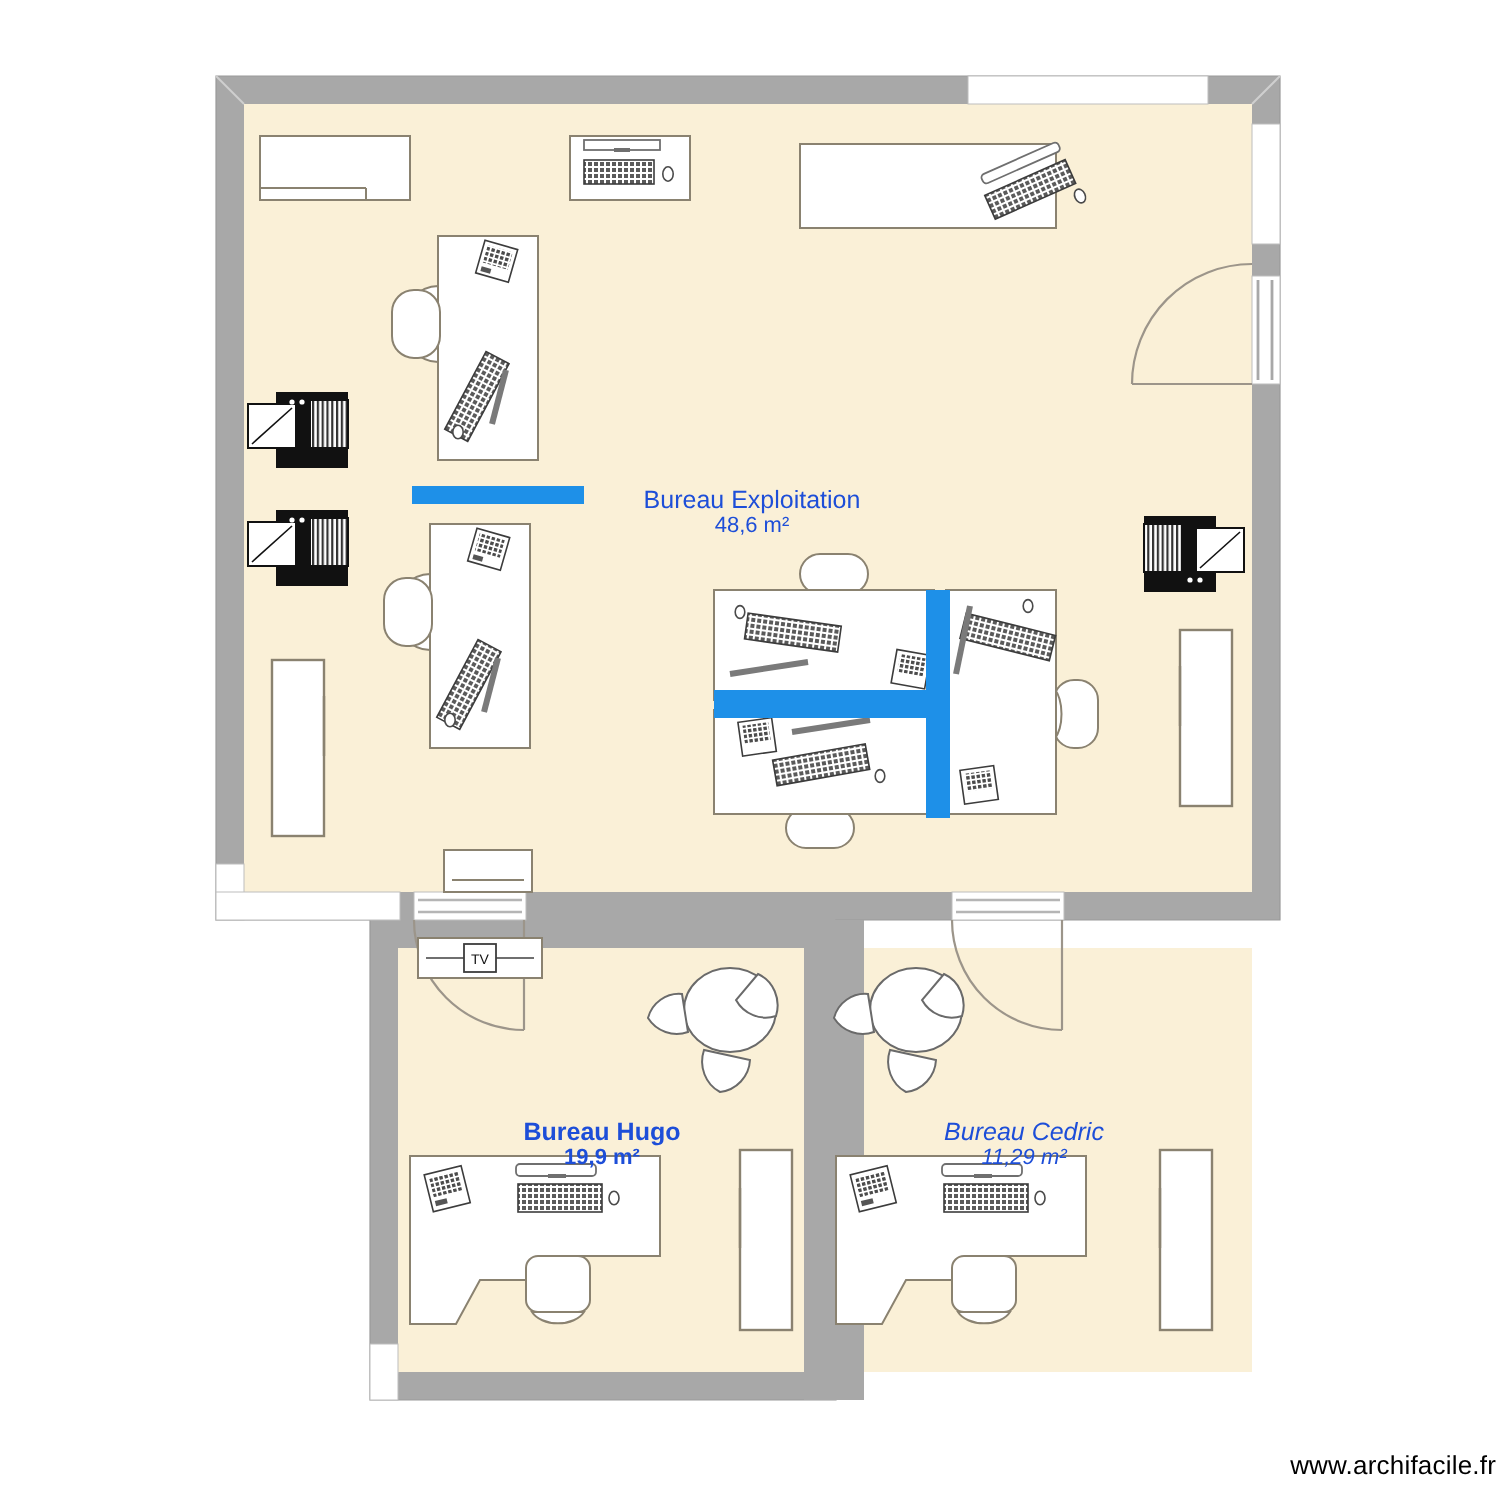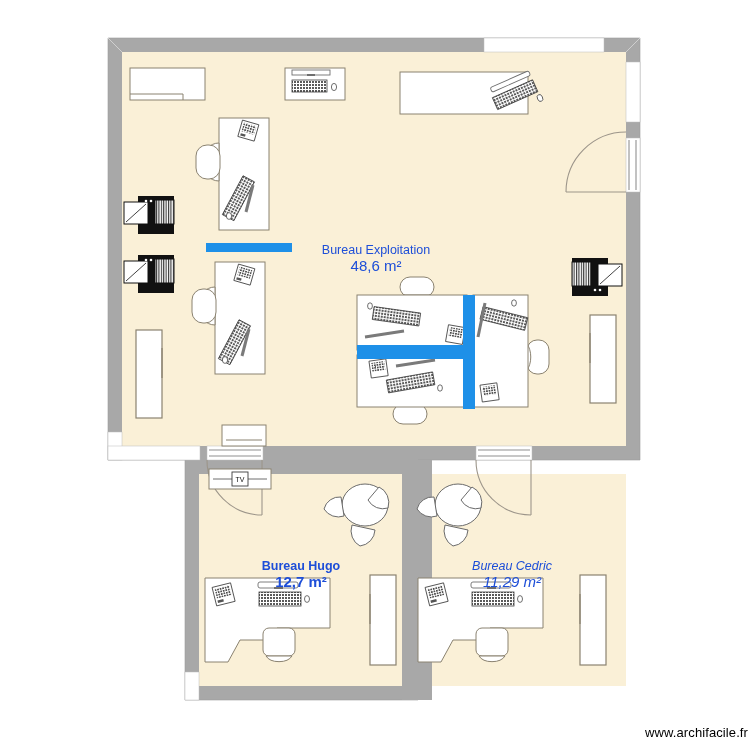--- a/index.html
+++ b/index.html
@@ -33,21 +33,21 @@
   .room-label {
     position: absolute;
     text-align: center;
     font-family: "Liberation Sans", sans-serif;
     color: #1d4ed8;
     line-height: 1.15;
     white-space: nowrap;
     pointer-events: none;
   }
   .room-name { font-size: 12.5px; display: block; }
-  .room-area { font-size: 15px; display: block; }
+  .room-area { font-size: 11px; display: block; }
   #label-exploitation { left: 302px; top: 243px; width: 148px; }
   #label-hugo        { left: 236px; top: 559px; width: 130px; font-weight: bold; }
   #label-cedric      { left: 446px; top: 559px; width: 132px; font-style: italic; }
 </style>
 </head>
 <body>
 
 <svg id="plan-canvas" viewBox="0 0 750 750" xmlns="http://www.w3.org/2000/svg">
 
   <defs>
@@ -364,21 +364,21 @@
 
 </svg>
 
 <div class="room-label" id="label-exploitation">
   <span class="room-name">Bureau Exploitation</span>
   <span class="room-area">48,6 m²</span>
 </div>
 
 <div class="room-label" id="label-hugo">
   <span class="room-name">Bureau Hugo</span>
-  <span class="room-area">12,7 m²</span>
+  <span class="room-area">19,9 m²</span>
 </div>
 
 <div class="room-label" id="label-cedric">
   <span class="room-name">Bureau Cedric</span>
   <span class="room-area">11,29 m²</span>
 </div>
 
 <div class="watermark">www.archifacile.fr</div>
 
 </body></html>

